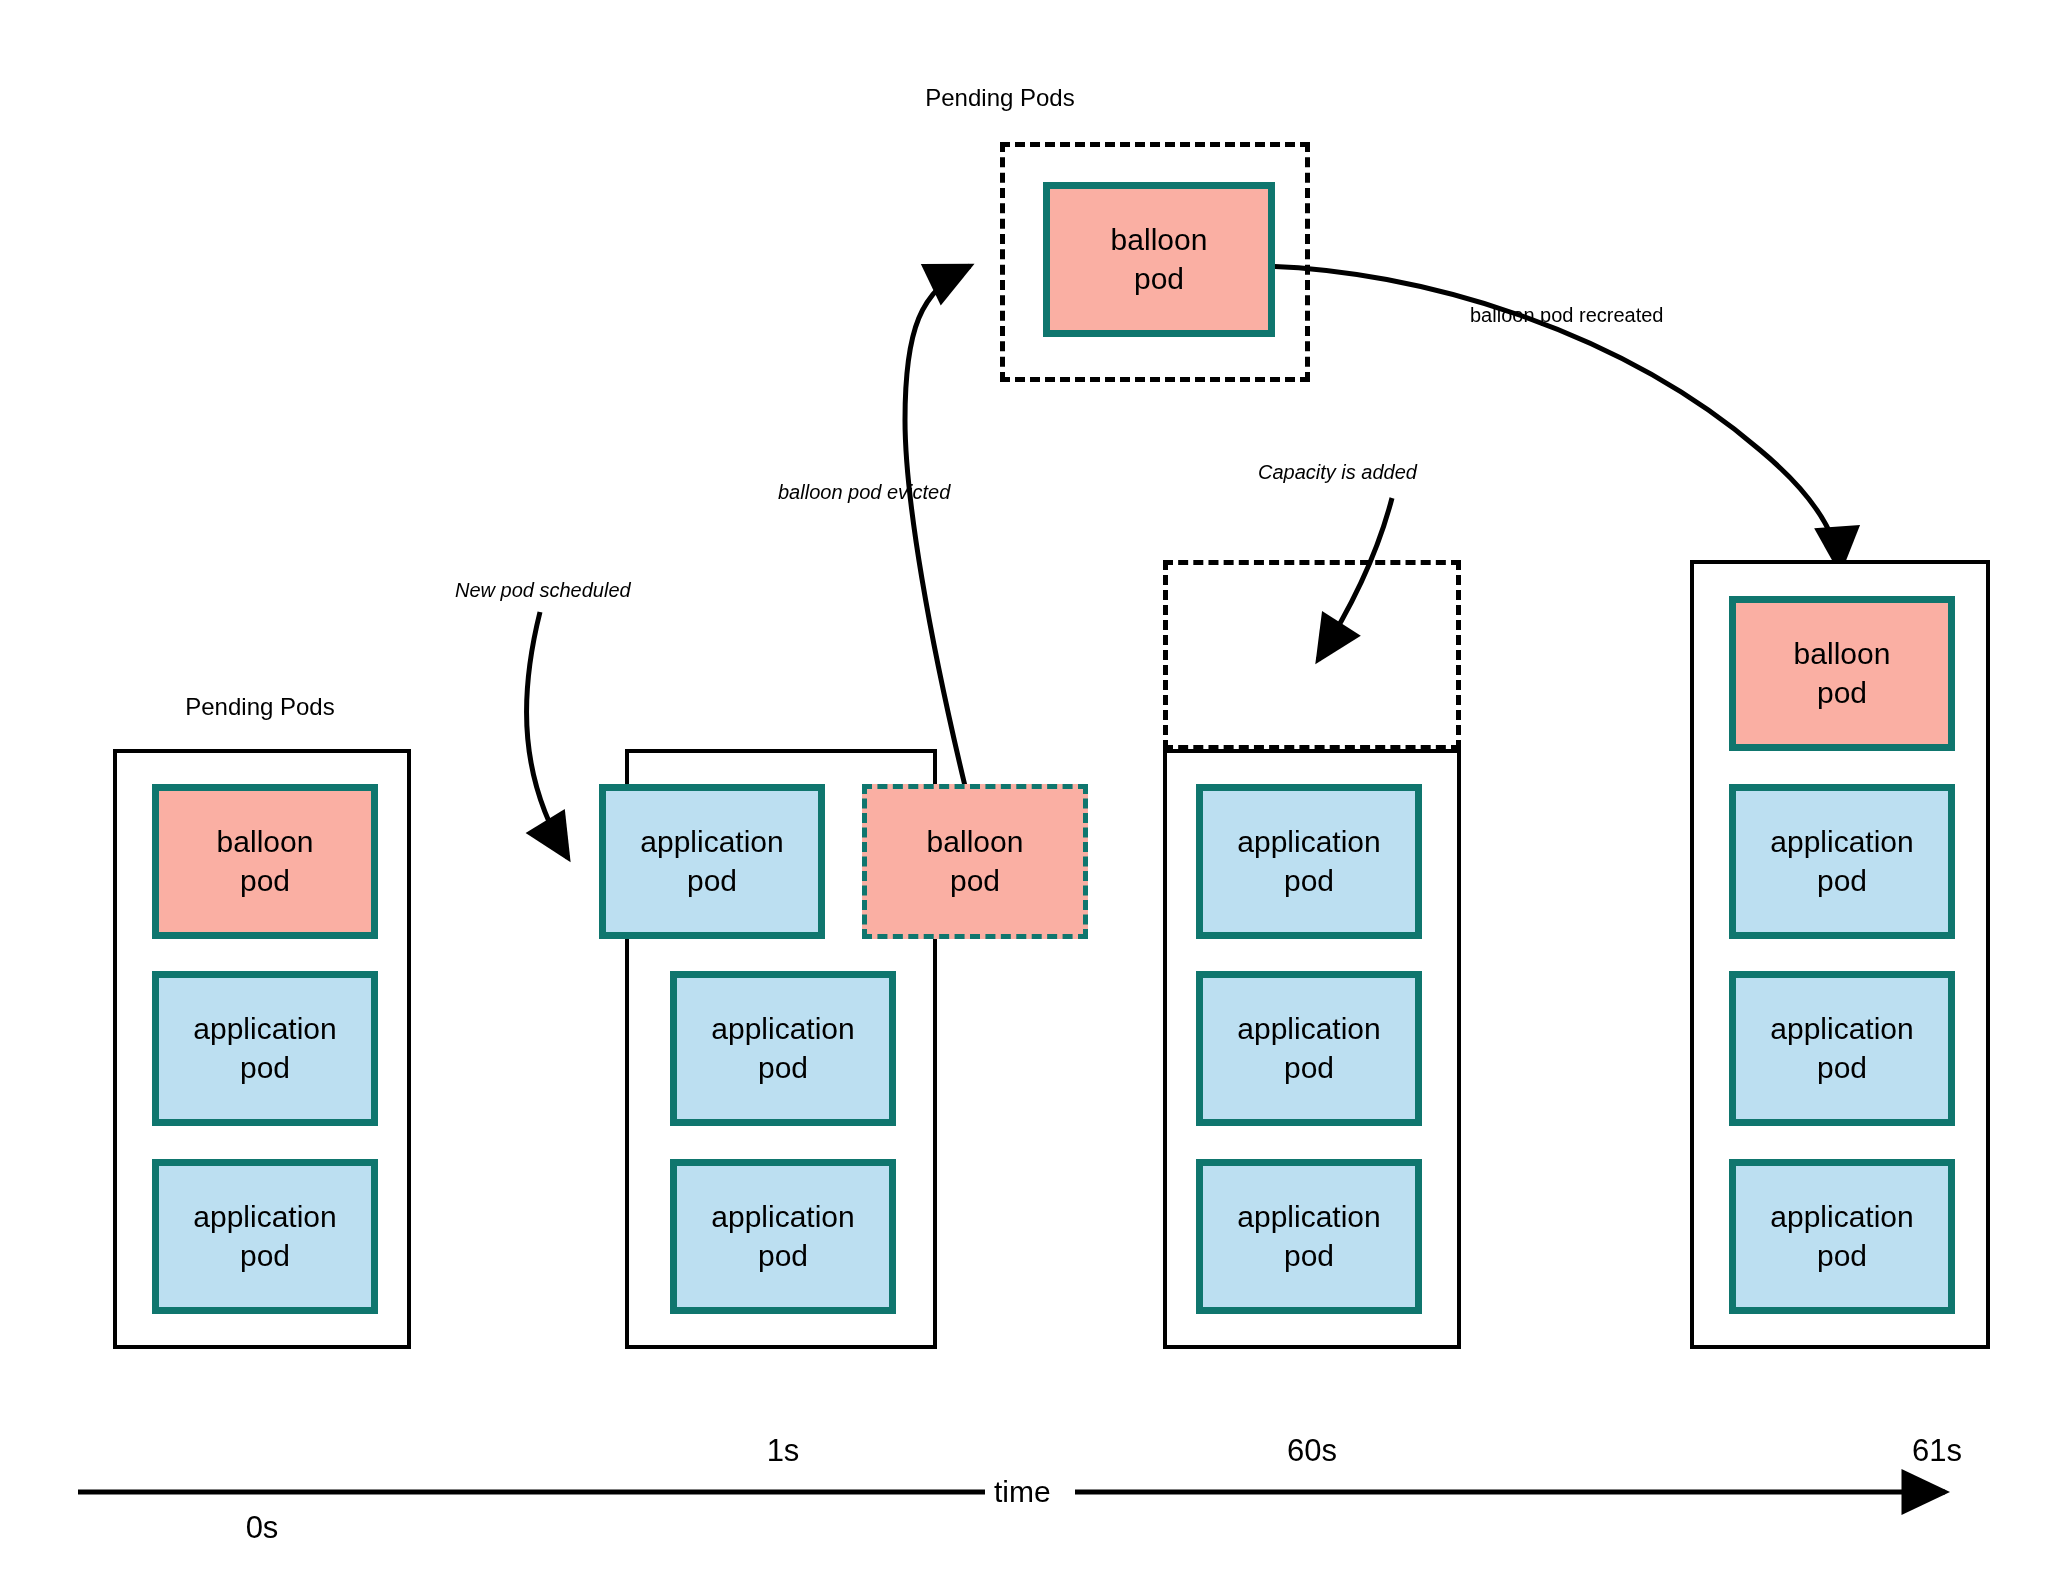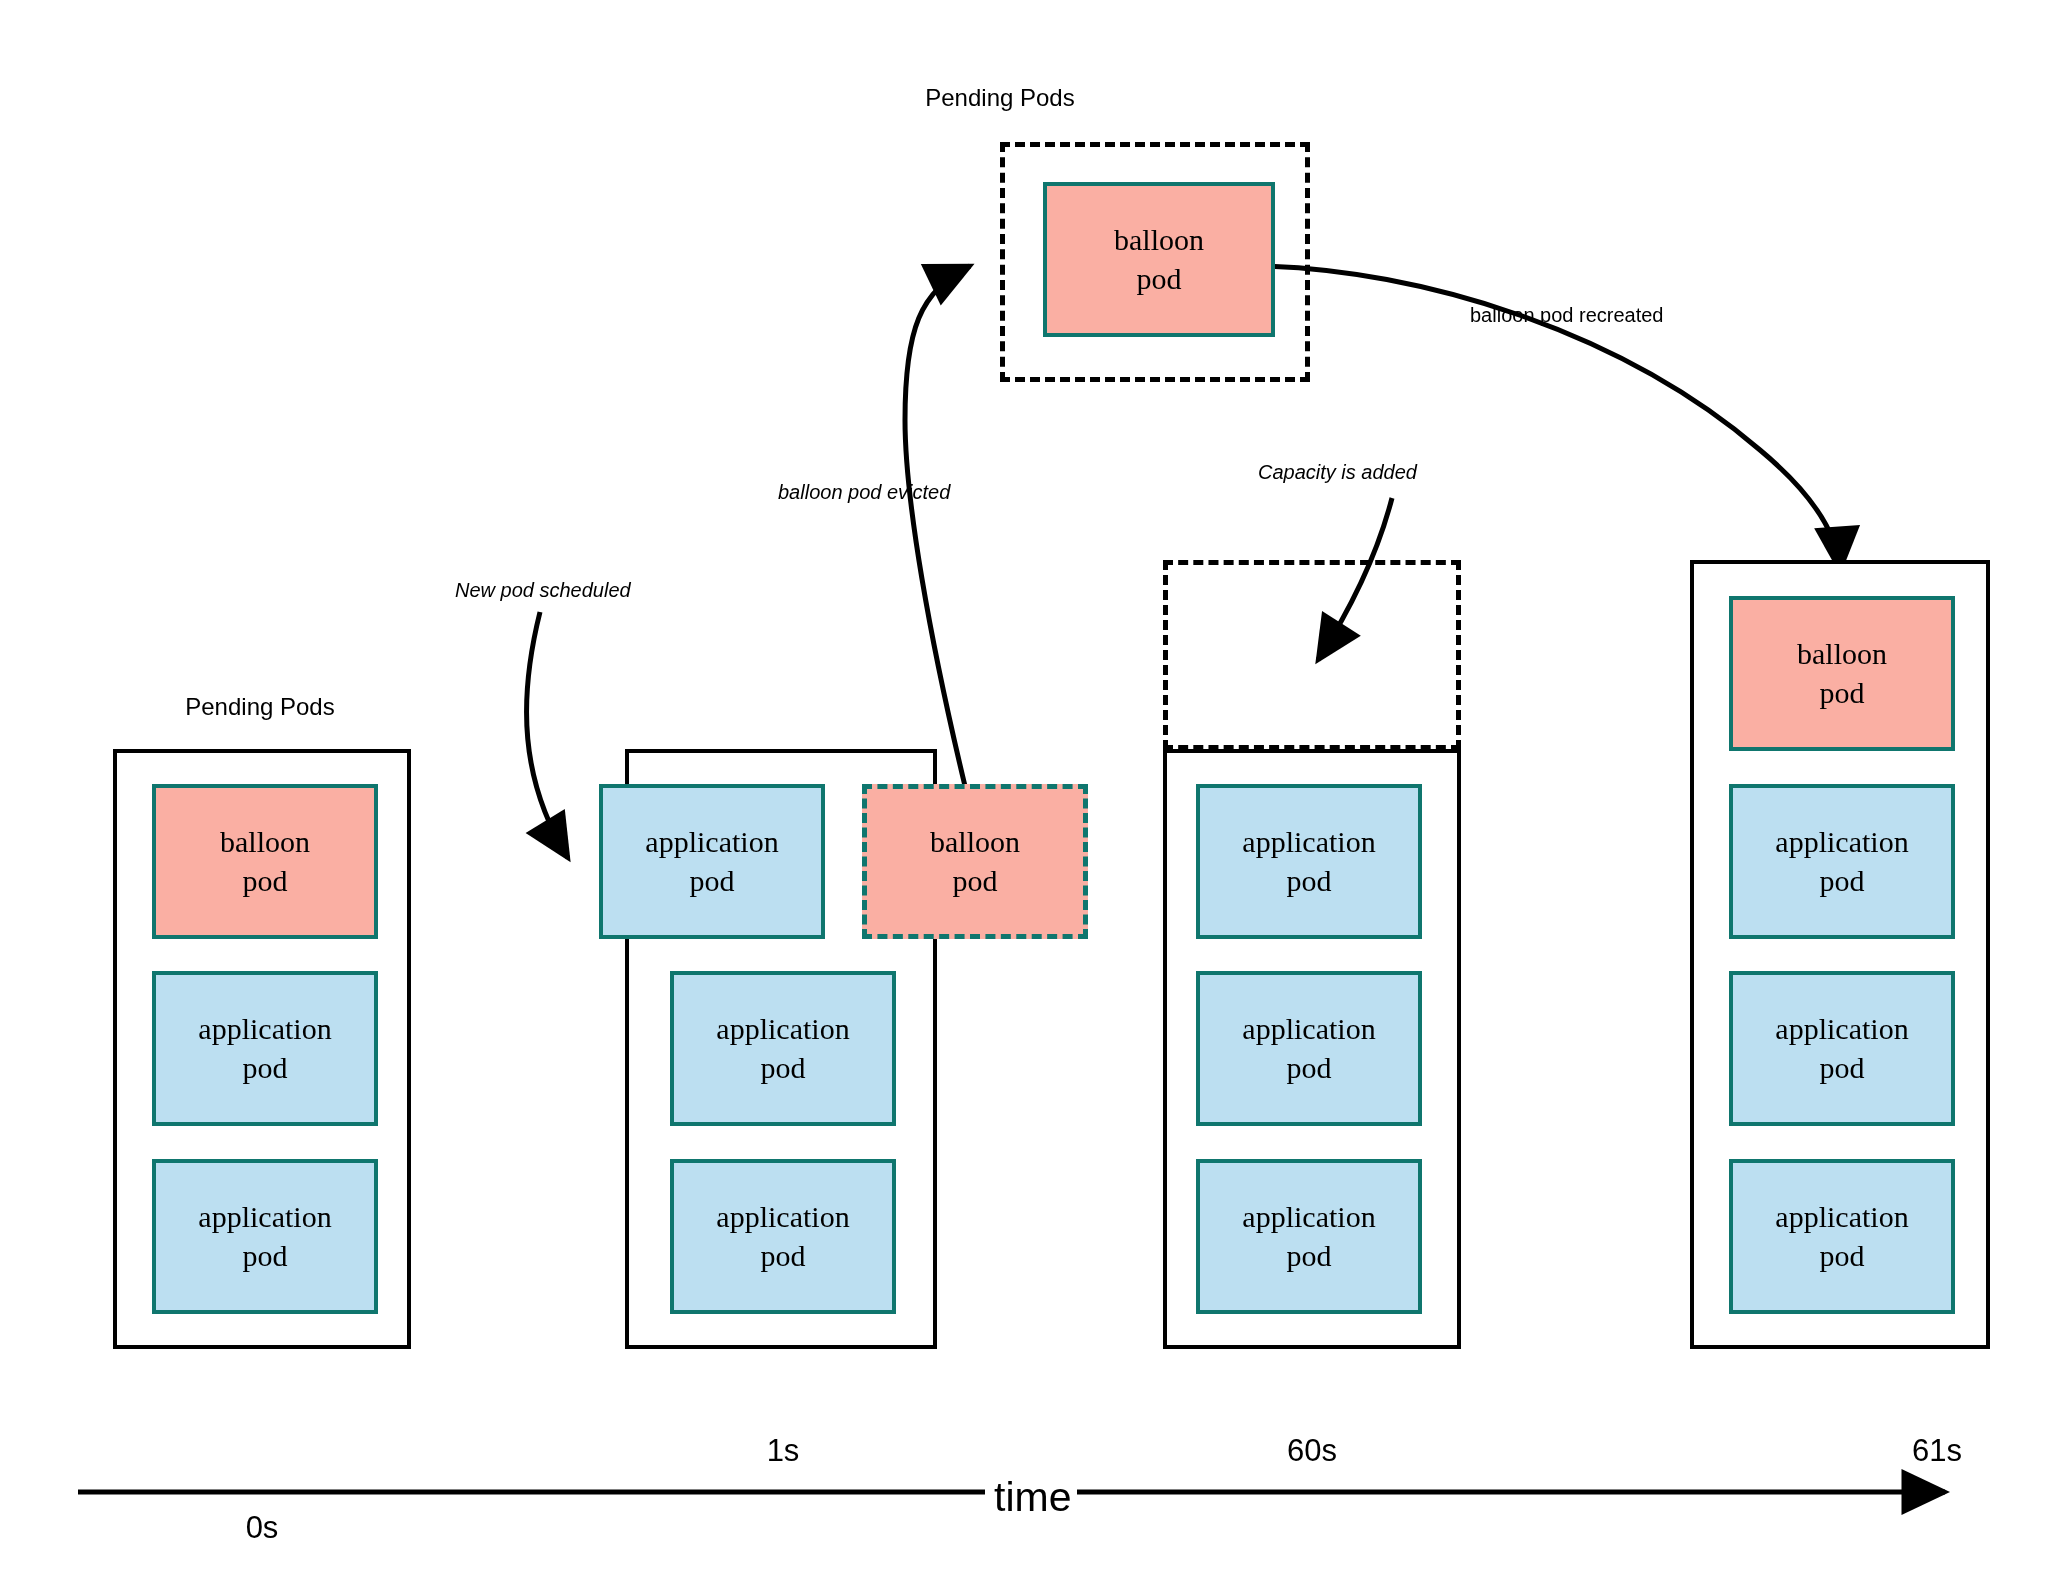--- a/index.html
+++ b/index.html
@@ -47,30 +47,29 @@
   .node-box.dashed {
     border-style: dashed;
     border-width: 5px;
     background: transparent;
   }
 
   
   .pod {
     position: absolute;
     box-sizing: border-box;
-    border: 4px solid #0f766e;
+    border: 7px solid #0f766e;
     display: flex;
     flex-direction: column;
     align-items: center;
     justify-content: center;
     font-size: 30px;
     line-height: 1.28;
     text-align: center;
     white-space: nowrap;
-    font-family: Liberation Serif, serif;
   }
   .pod .l1, .pod .l2 { display: block; }
   .pod.balloon { background: #FAAFA3; }
   .pod.application { background: #BCDFF1; }
   .pod.evicted {
     border-style: dashed;
     border-width: 5px;
   }
 
   
@@ -87,21 +86,21 @@
   .tick-label {
     position: absolute;
     font-size: 31px;
     line-height: 1;
     text-align: center;
     white-space: nowrap;
     width: 160px;
   }
   .axis-label {
     position: absolute;
-    font-size: 41px;
+    font-size: 30px;
     line-height: 1;
     background: #ffffff;
     padding: 0 6px;
     white-space: nowrap;
   }
 </style>
 </head>
 <body>
 
 <div id="canvas">

